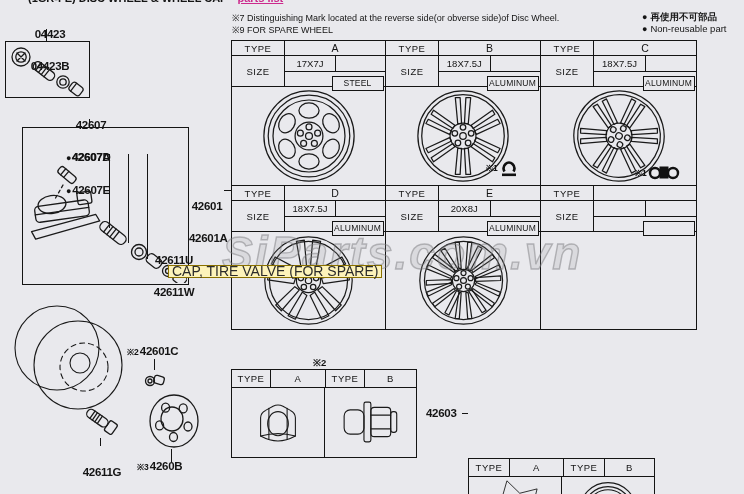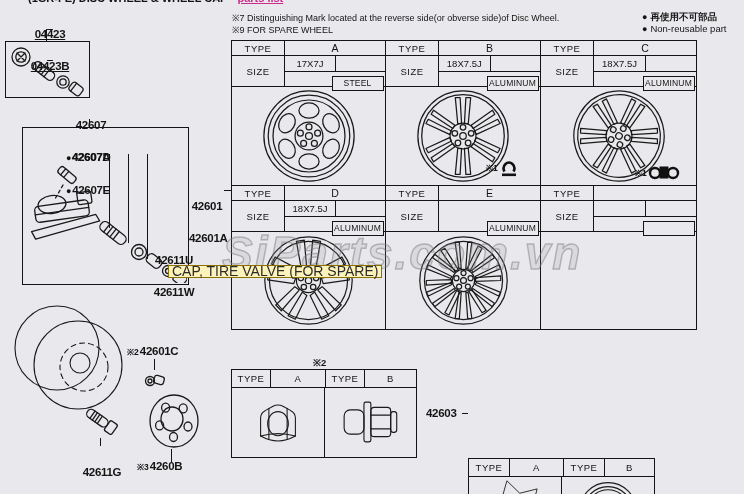--- a/index.html
+++ b/index.html
@@ -236,21 +236,21 @@
 
 <div class="abs" style="left:602px;top:11px;margin-left:40px;">
   <div class="legend-row" style="font-weight:600;">
     <span class="b">●</span><span>再使用不可部品</span>
   </div>
   <div class="legend-row">
     <span class="b">●</span><span>Non-reusable part</span>
   </div>
 </div>
 
-<div class="abs pn" style="left:24px;top:8px;width:52px;text-decoration:underline;">
+<div class="abs pn" style="left:24px;top:8px;width:52px;">
   <div>04423</div>
   <div>04423B</div>
 </div>
 <div class="leader" style="left:46px;top:29px;width:1px;height:12px;"></div>
 <div class="abs box" style="left:5px;top:41px;width:83px;height:55px;">
   <svg class="draw" width="83" height="55" viewBox="0 0 83 55">
     <circle cx="15" cy="15" r="9"></circle>
       <circle cx="15" cy="15" r="5.2"></circle>
       <path d="M11,11 L19,19 M19,11 L11,19"></path>
     <g transform="rotate(38 38 29)">
@@ -433,20 +433,24 @@
   </div>
 
   <div class="panel br">
     <div class="trow">
         <div class="hcell">TYPE</div>
       <div class="vcell">E</div>
       </div>
     <div class="srow">
         <div class="hcell">SIZE</div>
       <div class="sub">
+          <div class="top">
+            <div class="sv">20X8J</div>
+            <div class="se"></div>
+          </div>
           <div class="bot"></div>
         </div>
       </div>
     <div class="mat">ALUMINUM</div>
     <div class="wheel-area">
         <svg class="draw" width="93" height="93" viewBox="0 0 100 100">
           <use href="#w-multi"></use>
         </svg>
       </div>
   </div>

